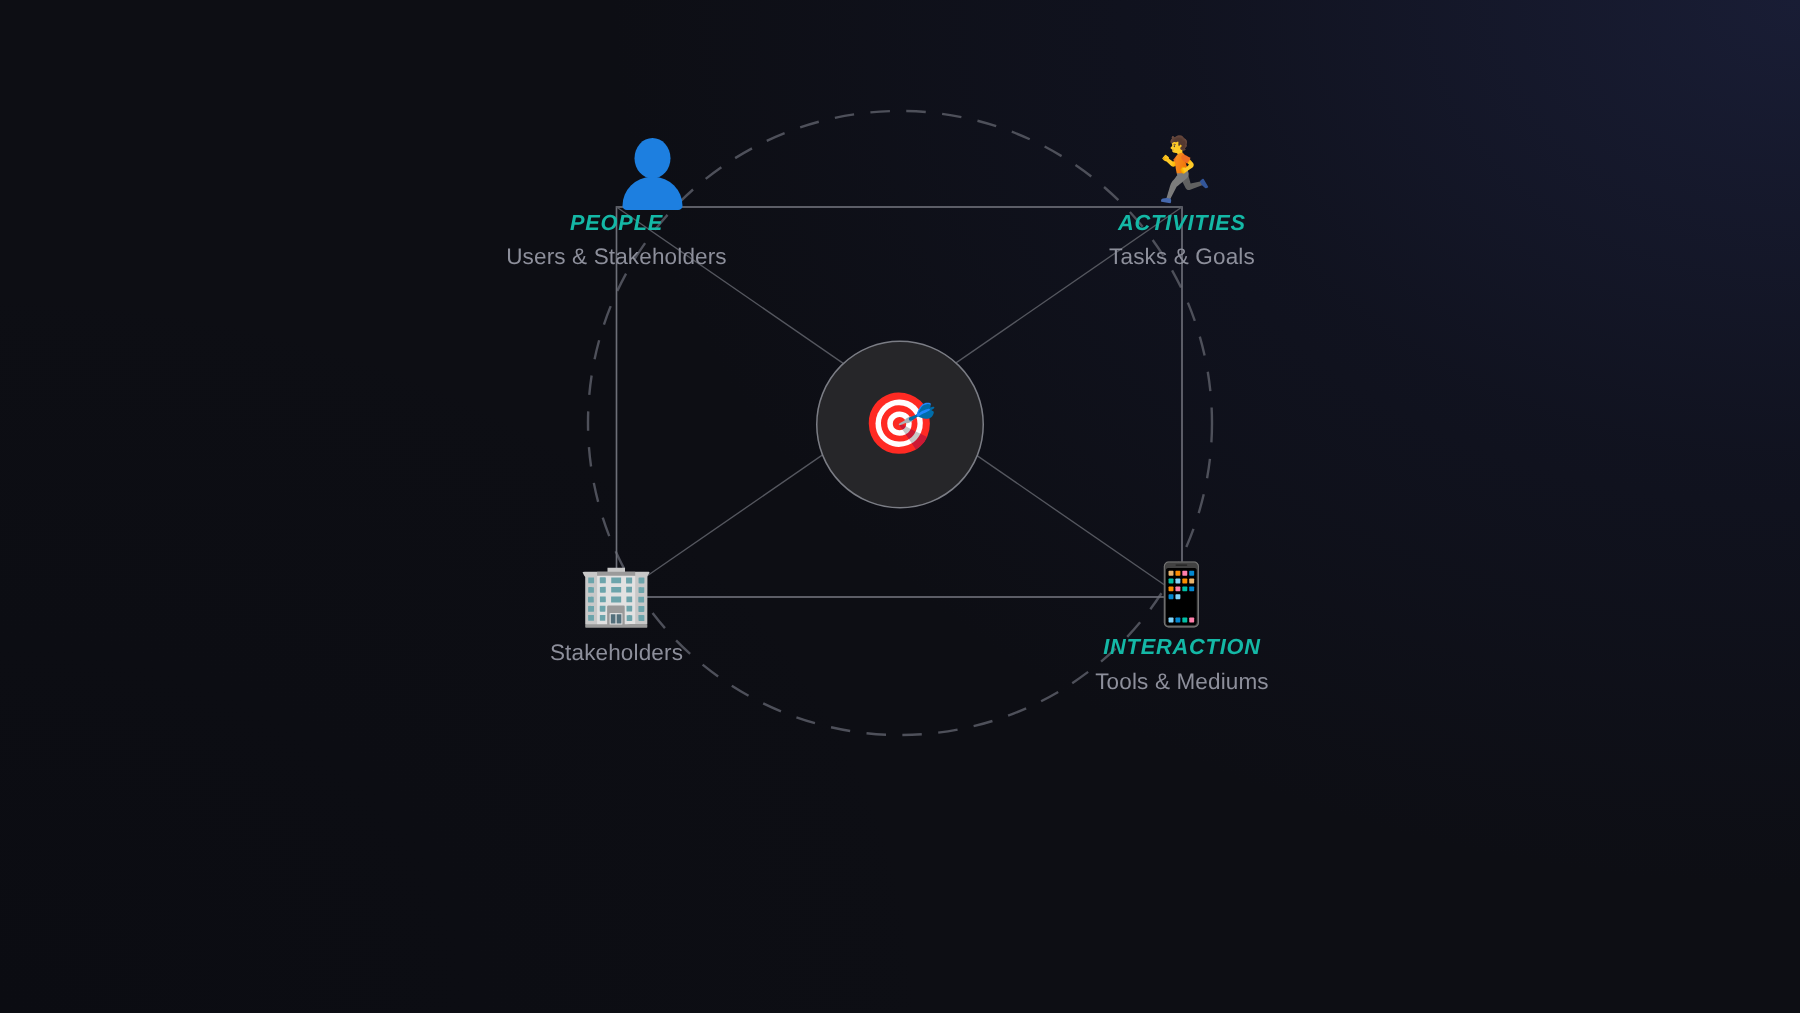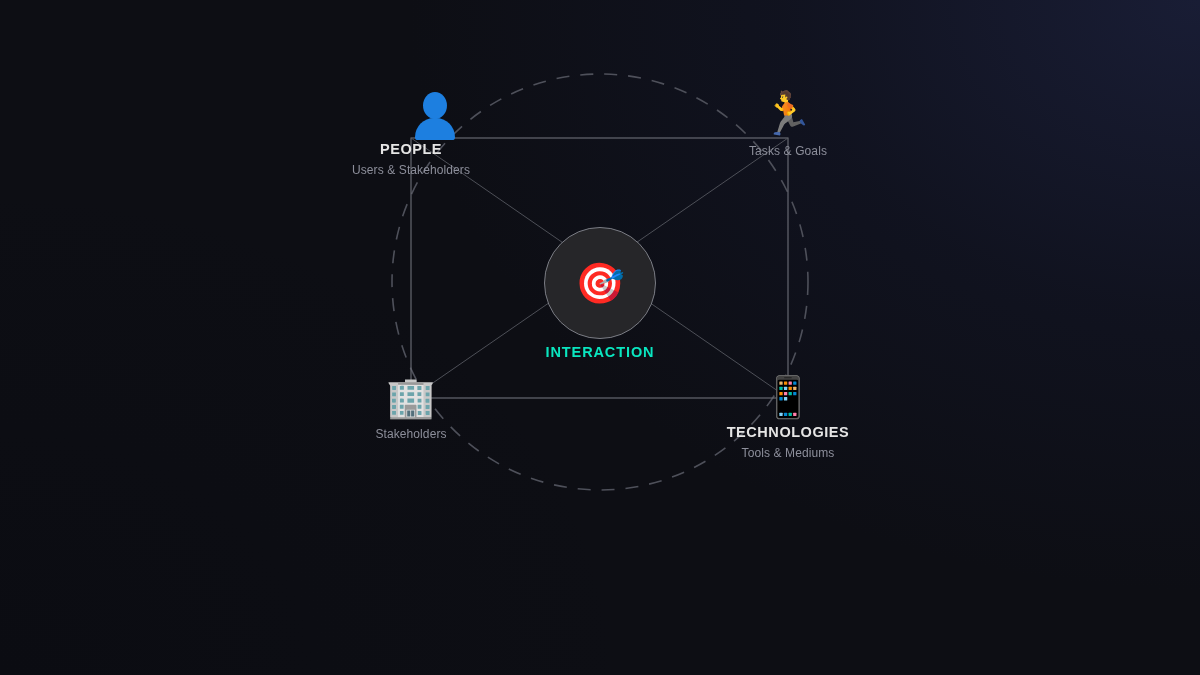--- a/index.html
+++ b/index.html
@@ -46,25 +46,26 @@
     font-family:"DejaVu Sans", sans-serif;
     font-size:42px;
     line-height:48px;
     height:48px;
     display:block;
   }
   .node-title {
     font-size:14.5px;
     font-weight:bold;
     letter-spacing:0.55px;
-    color:#e5e5e5;
+    color:#14b8a6;
     margin-top:3px;
+    font-style:italic;
   }
   .node-sub {
-    font-size:12px;
+    font-size:15px;
     color:#8d8f9b;
     margin-top:6px;
     letter-spacing:0.1px;
   }
 
   
   .person-glyph {
     position:relative;
     width:48px; height:48px;
     margin:0 auto;
@@ -140,45 +141,45 @@
 
     <rect x="411" y="138" width="377" height="260" fill="none" stroke="#6d6f78" stroke-width="1.1"></rect>
 
     <line x1="411" y1="138" x2="788" y2="398" stroke="#55575f" stroke-width="0.9"></line>
     <line x1="788" y1="138" x2="411" y2="398" stroke="#55575f" stroke-width="0.9"></line>
   </svg>
 
   <div id="center-hub">
     <span class="hub-icon">🎯</span>
   </div>
-  <div id="center-label">INTERACTION</div>
 
   <div class="node" id="node-people">
     <span class="node-icon">
       <span class="person-glyph">
         <span class="head"></span><span class="body"></span>
       </span>
     </span>
     <div class="node-title">PEOPLE</div>
     <div class="node-sub">Users &amp; Stakeholders</div>
   </div>
 
   <div class="node" id="node-activities">
     <span class="node-icon">🏃</span>
+    <div class="node-title">ACTIVITIES</div>
     <div class="node-sub">Tasks &amp; Goals</div>
   </div>
 
   <div class="node" id="node-contexts">
     <span class="node-icon">🏢</span>
     <div class="node-sub">Stakeholders</div>
   </div>
 
   <div class="node" id="node-technologies">
     <span class="node-icon">📱</span>
-    <div class="node-title">TECHNOLOGIES</div>
+    <div class="node-title">INTERACTION</div>
     <div class="node-sub">Tools &amp; Mediums</div>
   </div>
 
 </div>
 
 <div id="footer">
 
   
 
   

